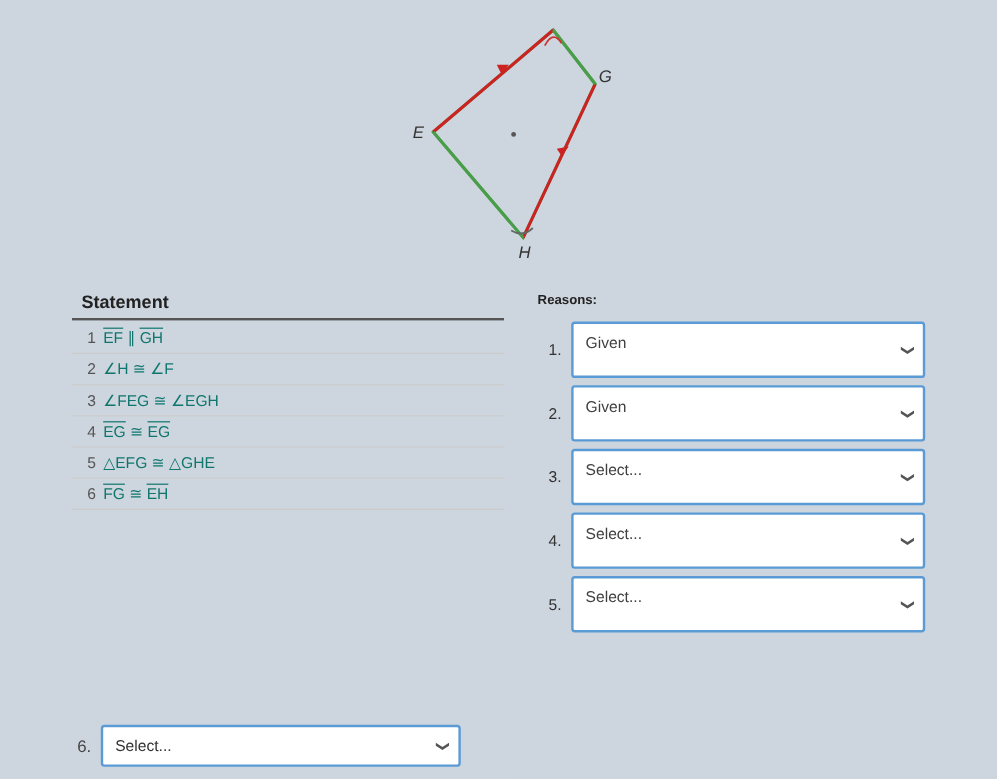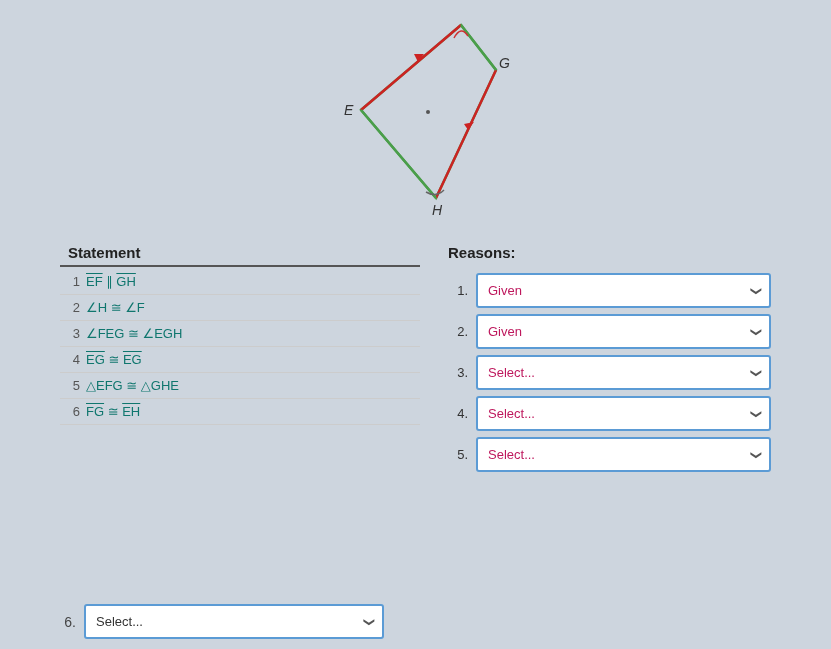--- a/index.html
+++ b/index.html
@@ -90,21 +90,21 @@
     
     .reasons-section {
       flex: 1;
       display: flex;
       flex-direction: column;
       gap: 6px;
     }
 
     .reasons-header {
       font-weight: bold;
-      font-size: 15px;
+      font-size: 11px;
       color: #222;
       padding: 4px 0;
       margin-bottom: 2px;
     }
 
     .reason-row {
       display: flex;
       align-items: center;
       gap: 8px;
     }
@@ -116,26 +116,26 @@
       text-align: right;
     }
 
     .select-wrapper {
       position: relative;
       flex: 1;
     }
 
     .select-wrapper select {
       width: 100%;
-      padding: 8px 28px 8px 10px;
+      padding: 8px 28px 20px 10px;
       border: 2px solid #5b9bd5;
       border-radius: 3px;
       background: white;
       font-size: 13px;
-      color: #be185d;
+      color: #404040;
       appearance: none;
       -webkit-appearance: none;
       cursor: pointer;
       outline: none;
     }
 
     .select-wrapper::after {
       content: '❯';
       position: absolute;
       right: 10px;

